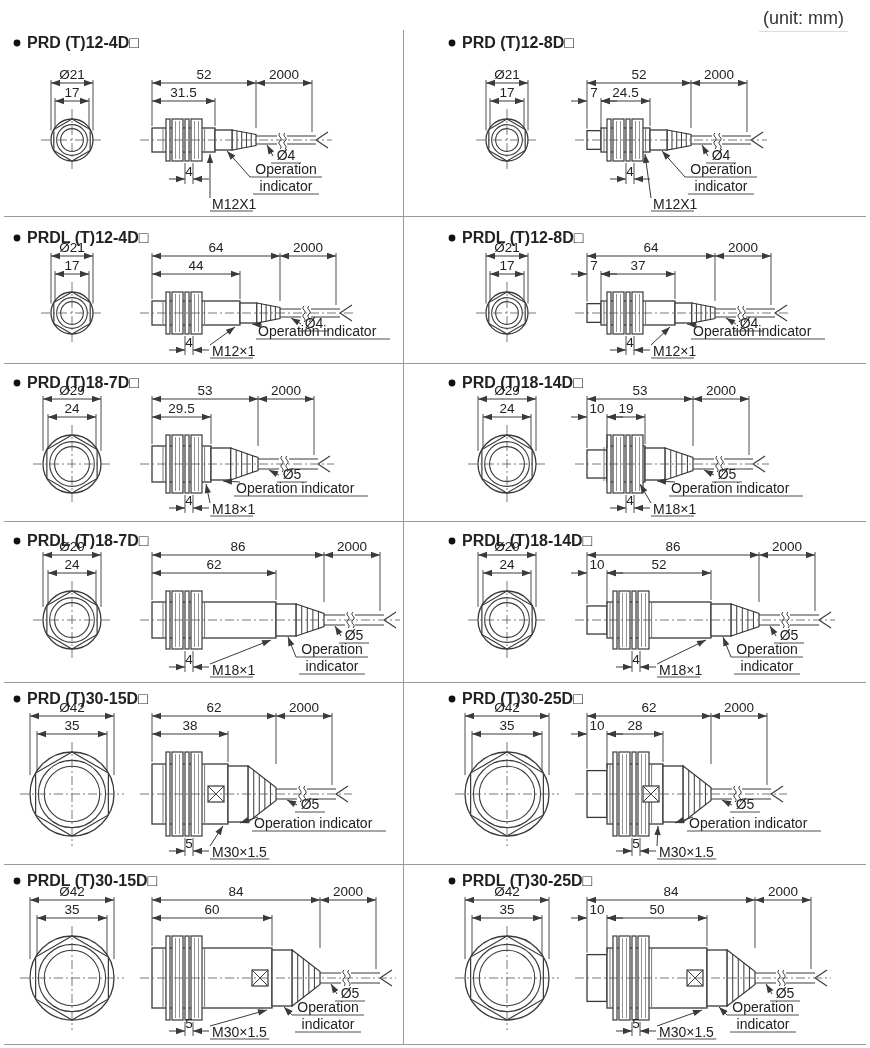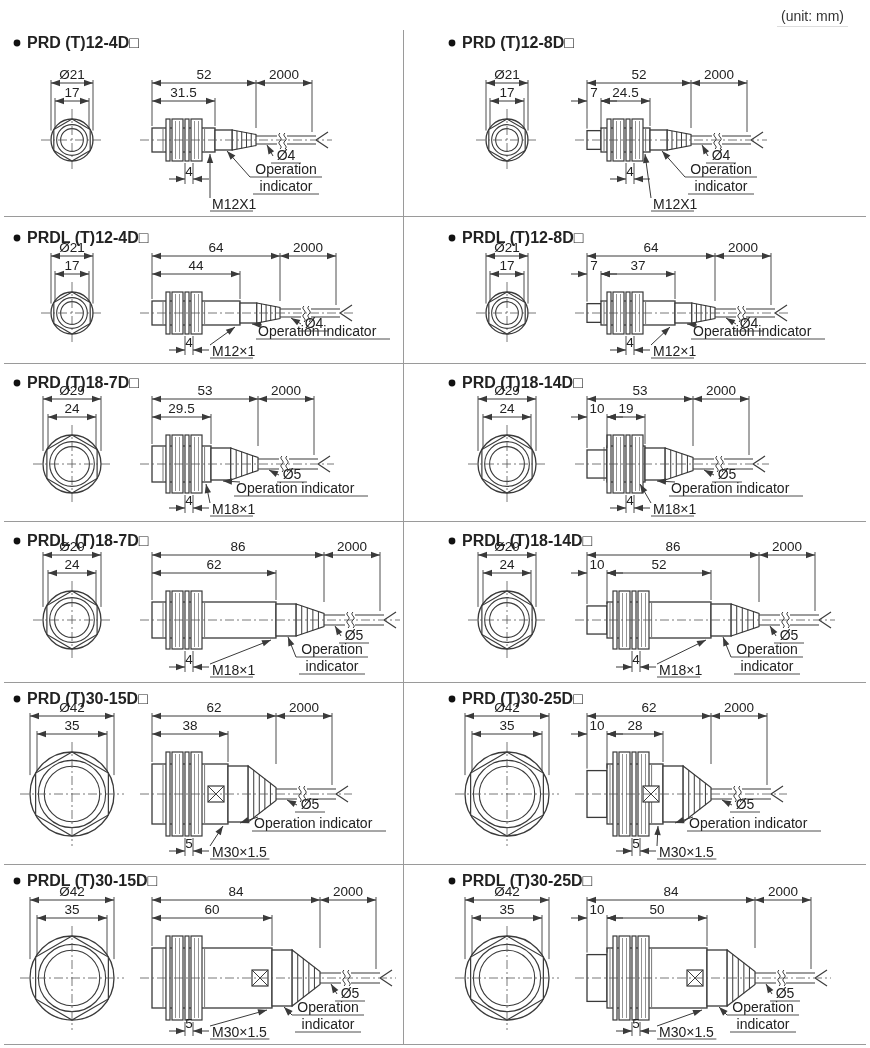--- a/index.html
+++ b/index.html
@@ -1,20 +1,20 @@
 <!DOCTYPE html>
 <html><head>
 <meta charset="utf-8">
 <style>
   html,body{margin:0;padding:0;background:#fff;}
   #page{position:relative;width:870px;height:1048px;background:#fff;overflow:hidden;
         font-family:"Liberation Sans",sans-serif;color:#222;}
   .hdiv{position:absolute;left:4px;width:862px;height:1px;background:#9a9a9a;}
   .vdiv{position:absolute;left:403px;top:30px;width:1px;height:1014px;background:#9a9a9a;}
-  #unit{position:absolute;top:8px;right:22px;font-size:14px;color:#333;
+  #unit{position:absolute;top:8px;right:22px;font-size:18px;color:#333;
         border-bottom:1px solid #ddd;padding:0 4px 2px 4px;}
   svg text{font-family:"Liberation Sans",sans-serif;fill:#222;}
 </style>
 </head>
 <body>
 
 <div id="page">
   <div id="unit">(unit: mm)</div>
   <div class="vdiv"></div>
   <div id="panels">

